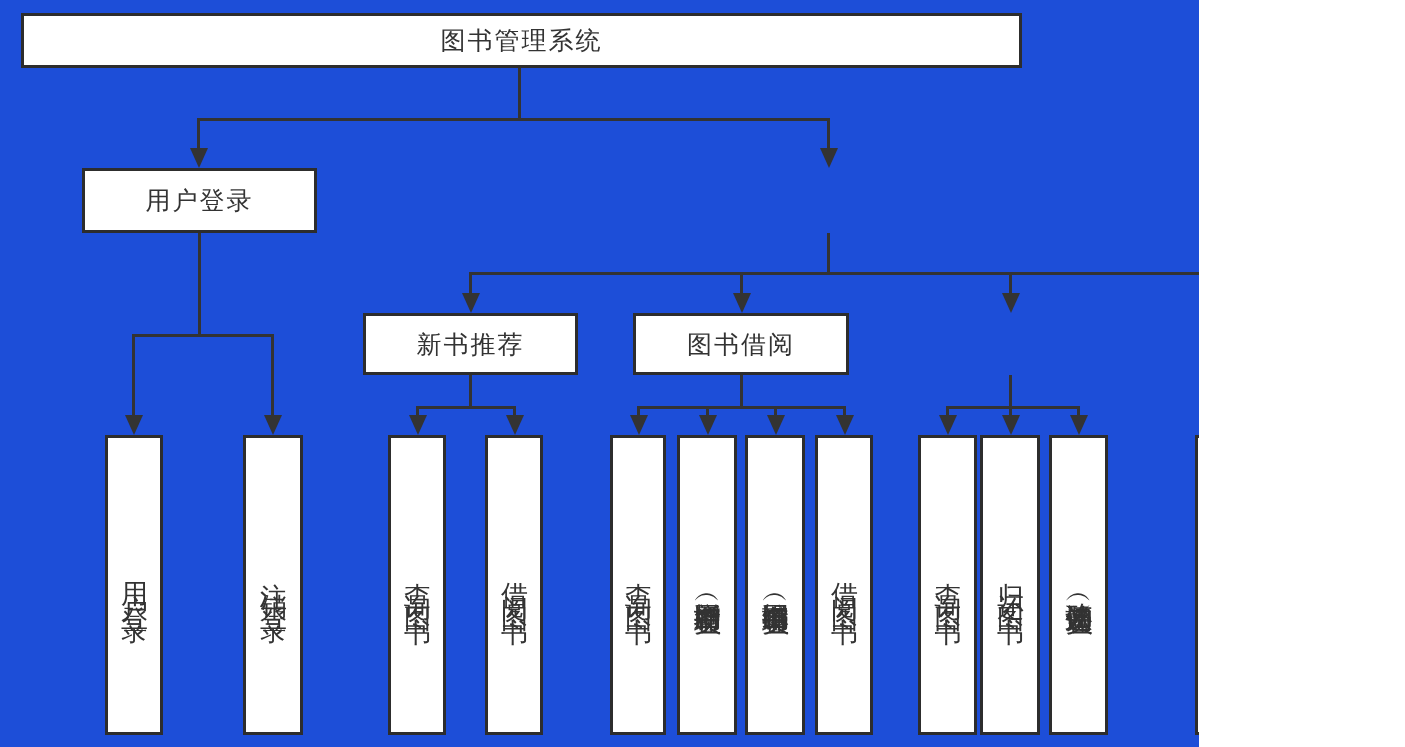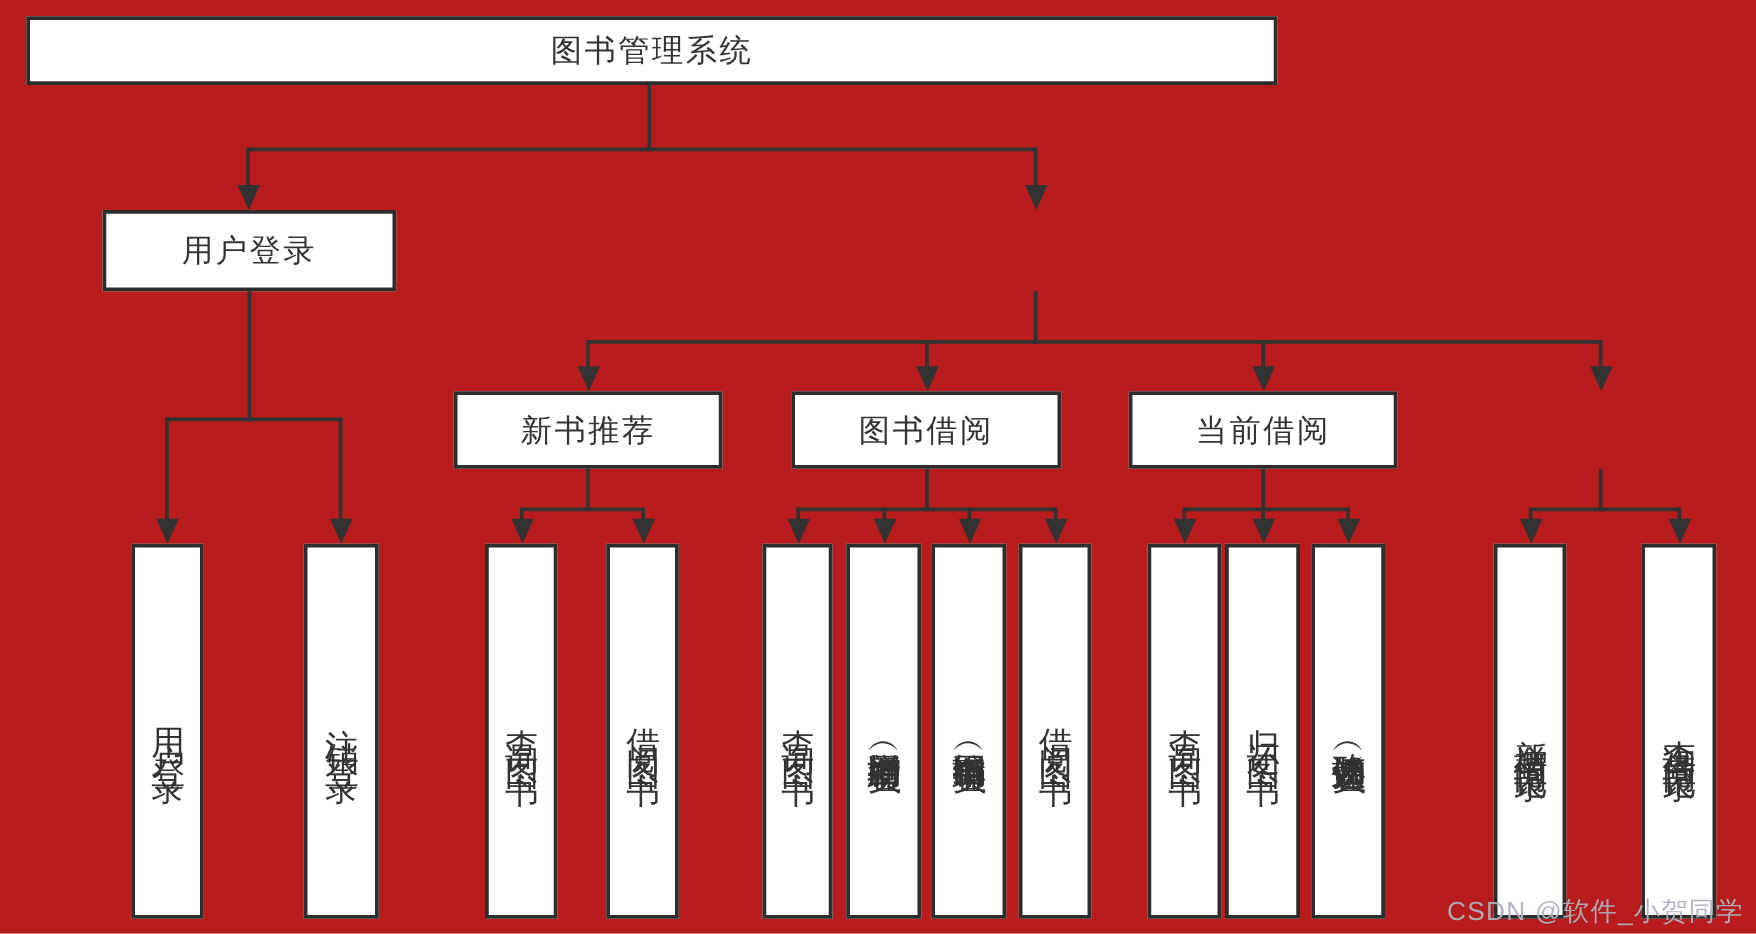--- a/index.html
+++ b/index.html
@@ -1,17 +1,17 @@
 <!DOCTYPE html>
 <html><head>
 <meta charset="utf-8">
 <style>
   html,body{margin:0;padding:0;background:#ffffff;}
   #canvas{
-    position:relative; width:1405px; height:747px; background:#b91c1c;
+    position:relative; width:1199px; height:747px; background:#1d4ed8;
     font-family:"Liberation Sans", sans-serif; overflow:hidden;
   }
   .node{
     position:absolute; box-sizing:border-box; background:#ffffff;
     border:3px solid #2d2d2d; display:flex; align-items:center; justify-content:center;
     font-size:25px; color:#333333; letter-spacing:2px; white-space:nowrap;
   }
   .leaf{
     position:absolute; box-sizing:border-box; background:#ffffff;
     border:3px solid #2d2d2d; display:flex; align-items:center; justify-content:center;
@@ -45,23 +45,20 @@
 
   <div class="node" style="left:82px; top:168px; width:235px; height:65px;">
     <span>用户登录</span>
   </div>
 
   <div class="node" style="left:363px; top:313px; width:215px; height:62px;">
     <span>新书推荐</span>
   </div>
   <div class="node" style="left:633px; top:313px; width:216px; height:62px;justify-content:center;">
     <span>图书借阅</span>
-  </div>
-  <div class="node" style="left:903px; top:313px; width:215px; height:62px;">
-    <span>当前借阅</span>
   </div>
 
   <div class="leaf sp-wide" style="left:105px; top:435px; width:58px; height:300px;">
     <span>用户登录</span>
   </div>
   <div class="leaf sp-wide" style="left:243px; top:435px; width:60px; height:300px;">
     <span>注销登录</span>
   </div>
   <div class="leaf sp-wide" style="left:388px; top:435px; width:58px; height:300px;">
     <span>查询图书</span>
@@ -149,15 +146,14 @@
   <div class="vline" style="left:1077px; top:406px; height:12px;"></div>
   <div class="ahead" style="left:1070px; top:415px;"></div>
 
   <div class="vline" style="left:1279px; top:375px; height:34px;"></div>
   <div class="hline" style="left:1224px; top:406px; width:120px;"></div>
   <div class="vline" style="left:1223px; top:406px; height:12px;"></div>
   <div class="ahead" style="left:1216px; top:415px;"></div>
   <div class="vline" style="left:1342px; top:406px; height:12px;"></div>
   <div class="ahead" style="left:1335px; top:415px;"></div>
 
-  <div class="watermark">CSDN @软件_小贺同学</div>
 
 </div>
 
 </body></html>

